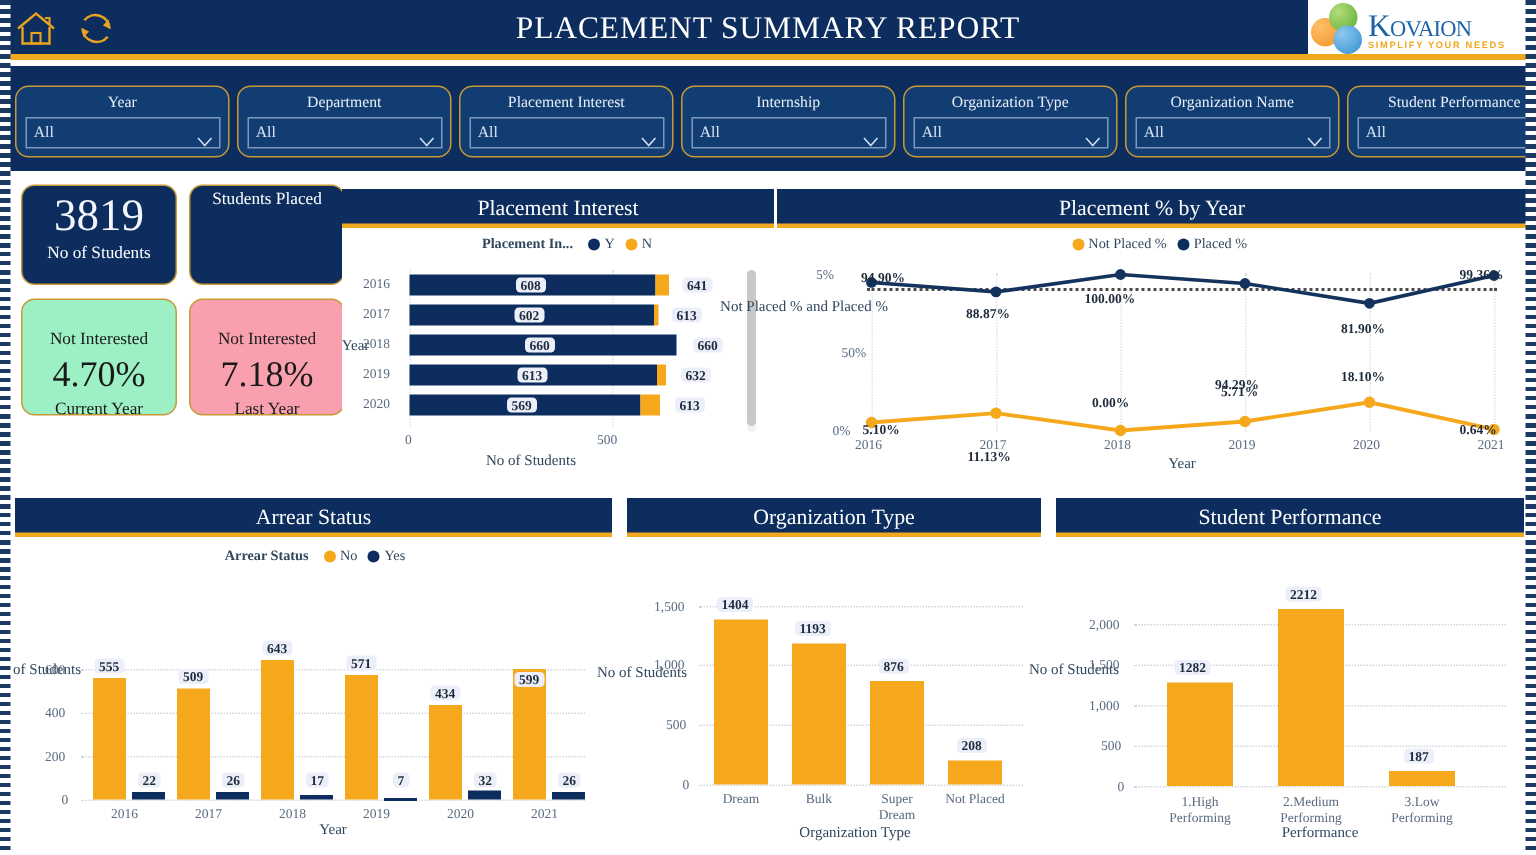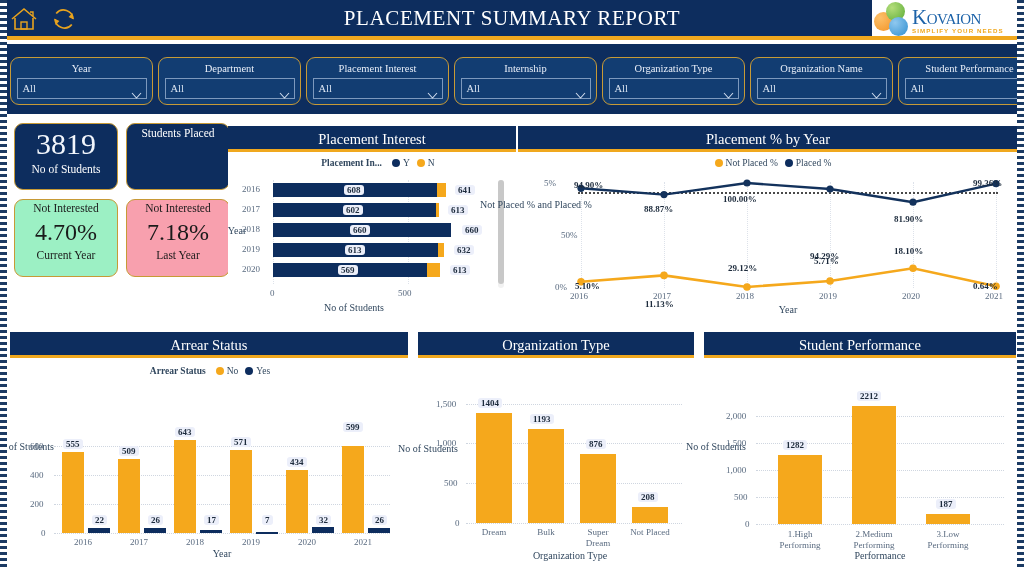--- a/index.html
+++ b/index.html
@@ -89,21 +89,21 @@
   .kpi-navy {
     width: 104px; height: 67px; background: #0d2d5e;
     border: 1px solid #c79a36; border-radius: 9px;
     color: #fff; text-align: center; padding-top: 2px;
   }
   .kpi-navy .big { font-size: 30px; line-height: 36px; color:#f2f6fc; }
   .kpi-navy .cap { font-size: 11.5px; line-height: 14px; }
   .kpi-pastel {
     width: 104px; height: 78px; border-radius: 9px;
     border: 1px solid #c79a36; text-align: center; color: #1a1a1a;
-    padding-top: 0;
+    padding-top: 18px;
   }
   .kpi-pastel.green { background: #9cf0c4; }
   .kpi-pastel.pink  { background: #f8a0ae; }
   .kpi-pastel .top { font-size: 11.5px; line-height: 16px; }
   .kpi-pastel .mid { font-size: 24px; line-height: 32px; }
   .kpi-pastel .bot { font-size: 11.5px; line-height: 15px; font-weight: normal; }
   .kpi-gap { height: 9px; }
 
   
   .card { position: absolute; background: #fff; }
@@ -415,21 +415,21 @@
 
         <div class="dlabel plain" style="left:56px;  top:28px;">94.90%</div>
         <div class="dlabel plain" style="left:126px; top:52px;">88.87%</div>
         <div class="dlabel plain" style="left:205px; top:42px;">100.00%</div>
         <div class="dlabel plain" style="left:292px; top:51px;margin-top:48px;">94.29%</div>
         <div class="dlabel plain" style="left:376px; top:62px;">81.90%</div>
         <div class="dlabel plain" style="left:455px; top:26px;">99.36%</div>
 
         <div class="dlabel plain" style="left:57px;  top:129px;">5.10%</div>
         <div class="dlabel plain" style="left:127px; top:104px;margin-top:43px;">11.13%</div>
-        <div class="dlabel plain" style="left:210px; top:111px;">29.12%</div>
+        <div class="dlabel plain" style="left:210px; top:111px;">0.00%</div>
         <div class="dlabel plain" style="left:296px; top:104px;">5.71%</div>
         <div class="dlabel plain" style="left:376px; top:94px;">18.10%</div>
         <div class="dlabel plain" style="left:455px; top:129px;">0.64%</div>
 
         <div class="tick" style="position:absolute; left:52px;  top:139px;">2016</div>
         <div class="tick" style="position:absolute; left:135px; top:139px;">2017</div>
         <div class="tick" style="position:absolute; left:218px; top:139px;">2018</div>
         <div class="tick" style="position:absolute; left:301px; top:139px;">2019</div>
         <div class="tick" style="position:absolute; left:384px; top:139px;">2020</div>
         <div class="tick" style="position:absolute; left:467px; top:139px;">2021</div>
@@ -487,21 +487,21 @@
         <div class="dlabel" style="left:221px; top:79px;">571</div>
         <div class="dlabel" style="left:252px; top:157px;">7</div>
 
         <div class="bar-v" style="left:276px; top:112px; width:22px; height:63px;"></div>
         <div class="bar-v navy" style="left:302px; top:169px; width:22px; height:6px;"></div>
         <div class="dlabel" style="left:277px; top:99px;">434</div>
         <div class="dlabel" style="left:306px; top:157px;">32</div>
 
         <div class="bar-v" style="left:332px; top:88px;  width:22px; height:87px;"></div>
         <div class="bar-v navy" style="left:358px; top:170px; width:22px; height:5px;"></div>
-        <div class="dlabel" style="left:333px; top:64px;">599</div>
+        <div class="dlabel" style="left:333px; top:90px;">599</div>
         <div class="dlabel" style="left:362px; top:157px;">26</div>
 
         <div class="tick" style="position:absolute; left:64px;  top:179px;">2016</div>
         <div class="tick" style="position:absolute; left:120px; top:179px;">2017</div>
         <div class="tick" style="position:absolute; left:176px; top:179px;">2018</div>
         <div class="tick" style="position:absolute; left:232px; top:179px;">2019</div>
         <div class="tick" style="position:absolute; left:288px; top:179px;">2020</div>
         <div class="tick" style="position:absolute; left:344px; top:179px;">2021</div>
         <div class="axis-title" style="position:absolute; left:40px; top:190px; width:344px; text-align:center;">Year</div>
       </div>

